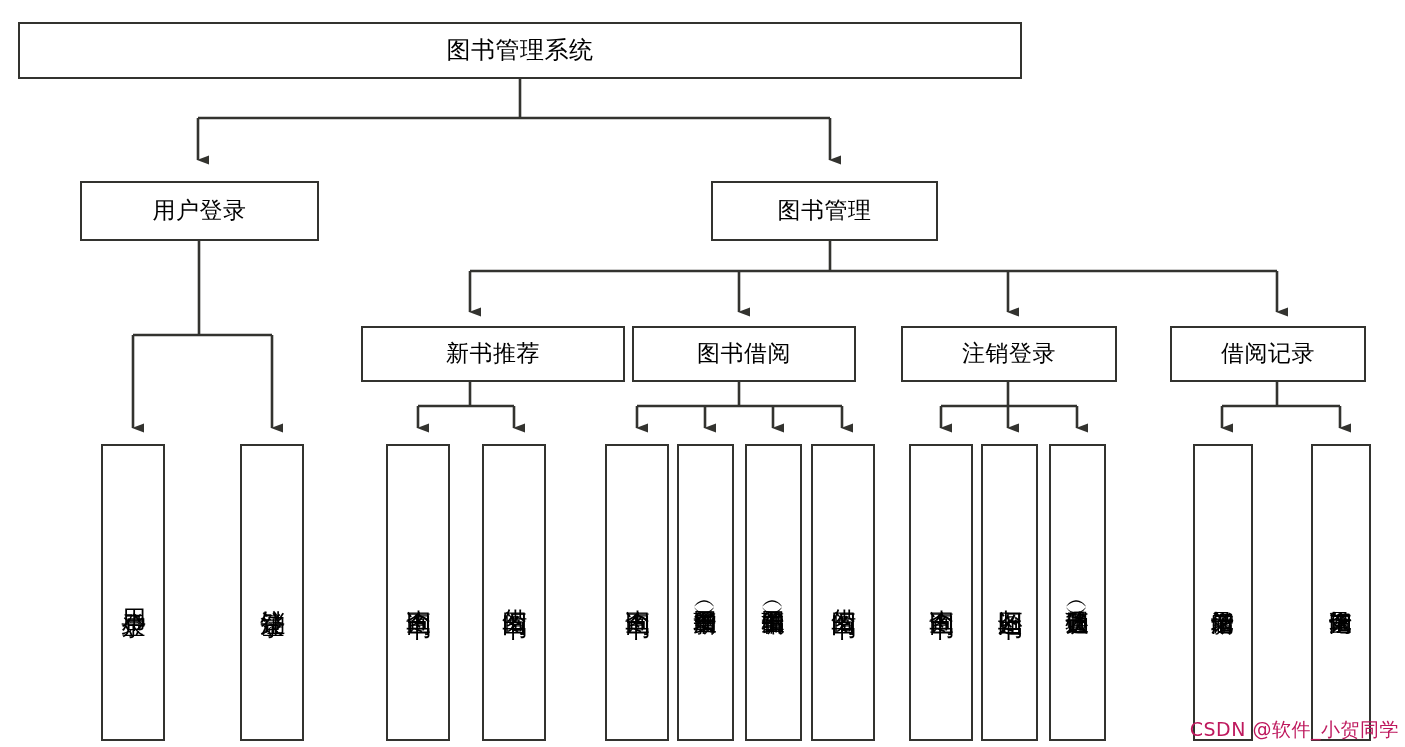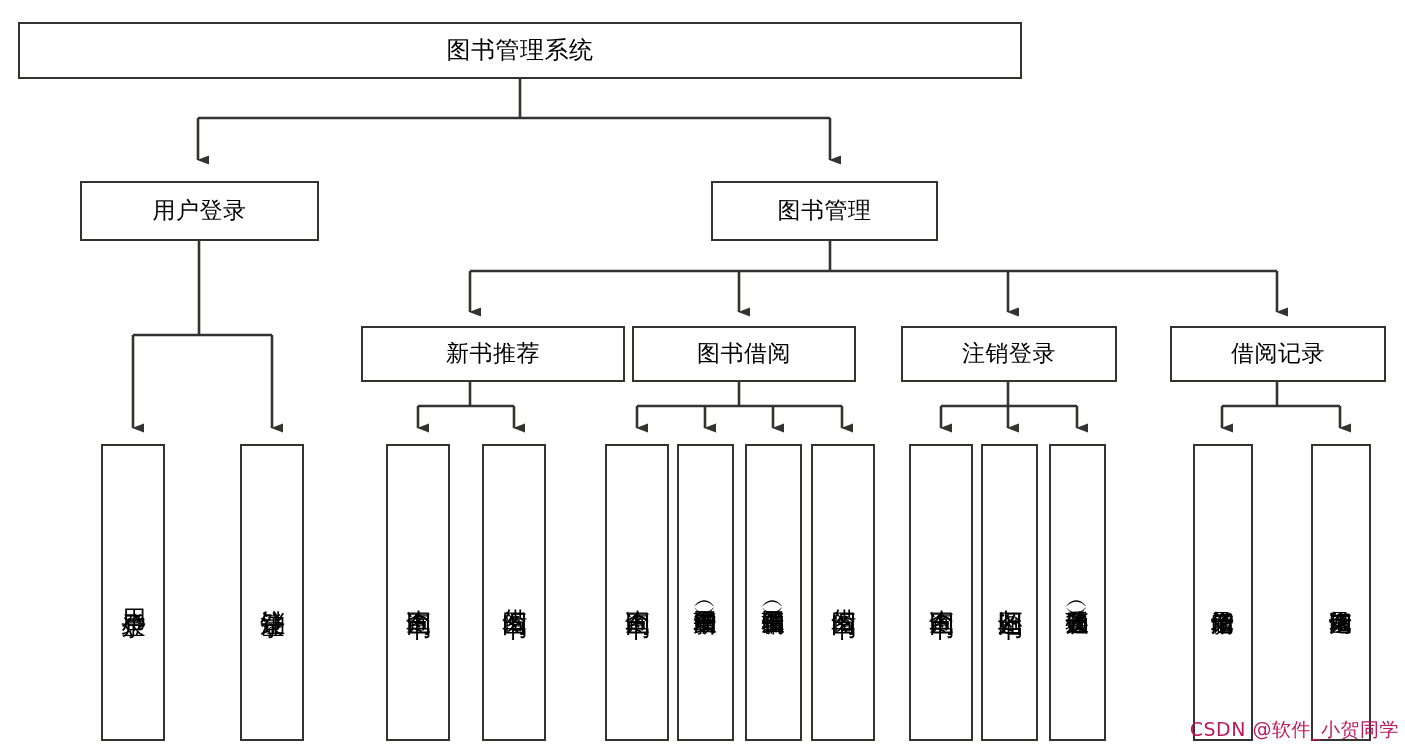--- a/index.html
+++ b/index.html
@@ -156,21 +156,21 @@
   </div>
 
   <div class="node horiz" style="left:632px; top:317px; width:224px; height:56px;">
     <span class="node-label">图书借阅</span>
   </div>
 
   <div class="node horiz" style="left:901px; top:317px; width:216px; height:56px;">
     <span class="node-label">注销登录</span>
   </div>
 
-  <div class="node horiz" style="left:1170px; top:317px; width:216px; height:56px;">
+  <div class="node horiz" style="left:1170px; top:317px; width:196px; height:56px;">
     <span class="node-label">借阅记录</span>
   </div>
 
   <div class="node vert" style="left:101px; top:435px; width:64px; height:297px;">
     <span class="node-label">用户登录</span>
   </div>
 
   <div class="node vert" style="left:240px; top:435px; width:64px; height:297px;">
     <span class="node-label">注销登录</span>
   </div>

